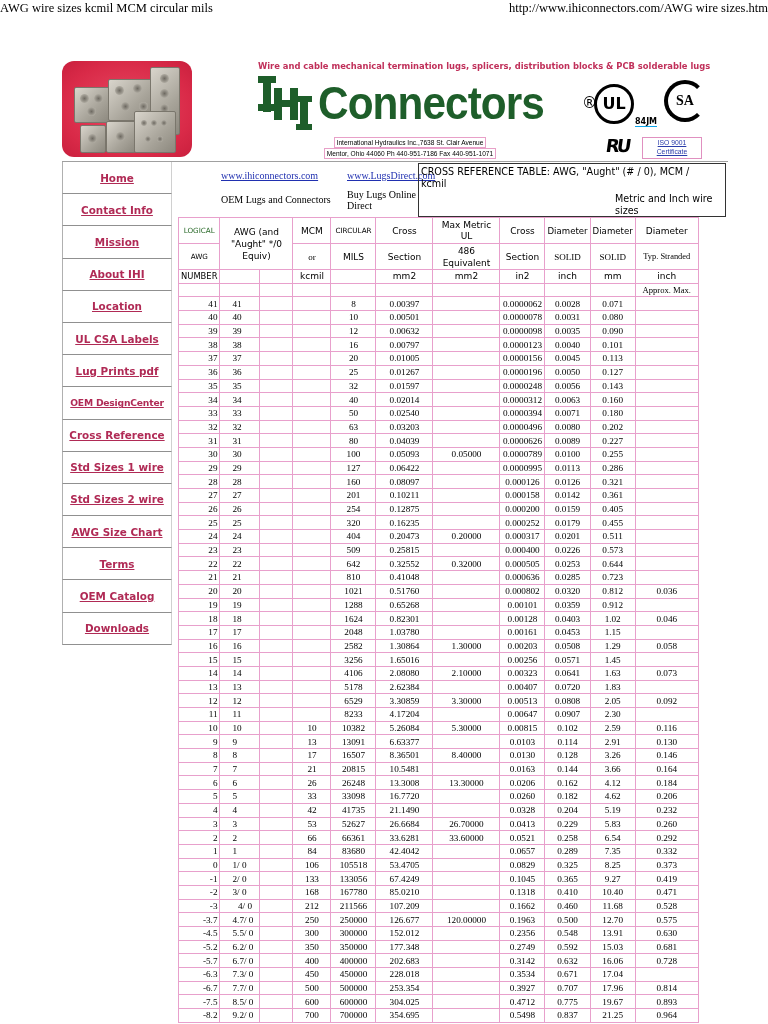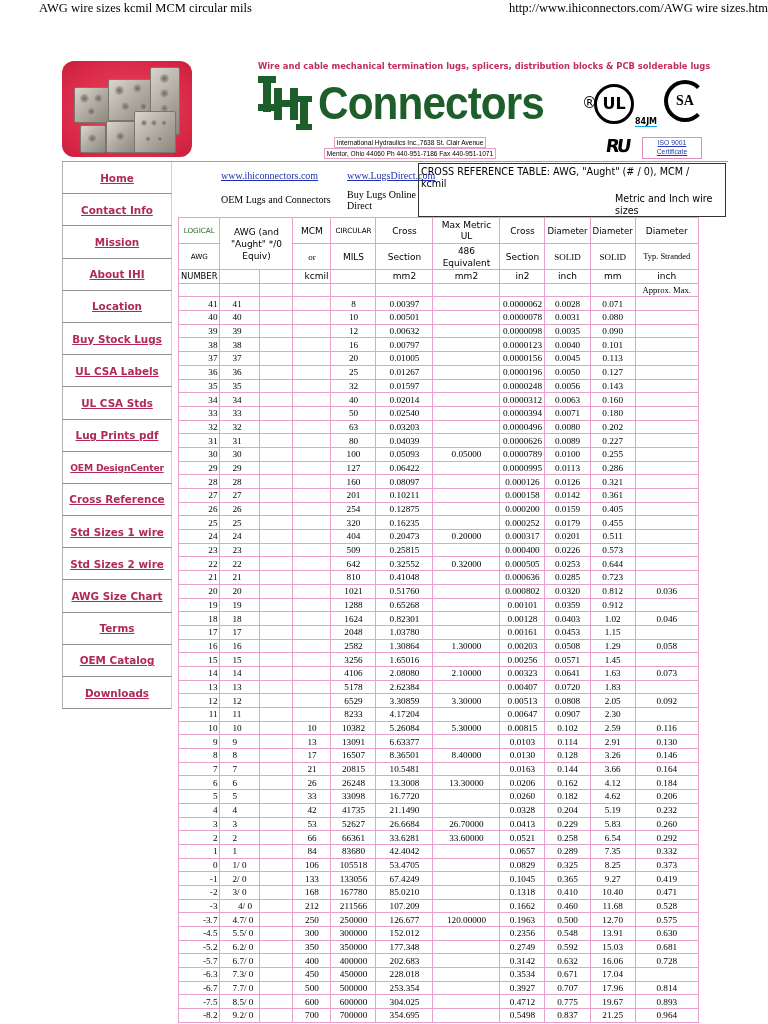--- a/index.html
+++ b/index.html
@@ -1,18 +1,18 @@
 <!DOCTYPE html>
 <html><head>
 <meta charset="utf-8">
 <style>
   html, body { margin: 0; padding: 0; background: #ffffff; }
   body { width: 768px; height: 1024px; overflow: hidden; position: relative; font-family: "Liberation Serif", serif; color: #000; }
   .print-header { position: absolute; top: 0; left: 0; width: 768px; height: 20px; font-family: "Liberation Serif", serif; font-size: 12.5px; }
-  .print-header .ttl { position: absolute; left: 0; top: 1px; margin-left: 39px; }
+  .print-header .ttl { position: absolute; left: 0; top: 1px; }
   .print-header .url { position: absolute; right: 0; top: 1px; }
 
   .logo-photo { position: absolute; left: 62px; top: 61px; width: 130px; height: 96px; border-radius: 12px; background: radial-gradient(ellipse at 50% 50%, #e84a63 0%, #d92a48 70%, #c91f3d 100%); overflow: hidden; }
   .block { position: absolute; background: linear-gradient(135deg, #d9d5cc 0%, #a8a49a 60%, #8c887e 100%); border: 1px solid #7a766c; border-radius: 2px; }
   .hole { position: absolute; width: 9px; height: 9px; border-radius: 50%; background: radial-gradient(circle, #6e6a62 0%, #b8b4aa 80%); }
 
   .tagline { position: absolute; left: 258px; top: 61px; font-family: "DejaVu Sans", sans-serif; font-size: 8.4px; font-weight: bold; color: #c0305a; white-space: nowrap; }
   .brand { position: absolute; left: 256px; top: 74px; width: 290px; height: 62px; }
   .brand .ihi { position: absolute; left: 0; top: 0; width: 60px; height: 60px; }
   .brand .word { position: absolute; left: 62px; top: 4px; font-family: "Liberation Sans", sans-serif; font-weight: bold; font-size: 46px; color: #1e5e2a; letter-spacing: -1px; transform: scaleX(0.92); transform-origin: left; line-height: 50px; }
@@ -142,27 +142,21 @@
   <div class="nav-item">
       <a>Mission</a>
     </div>
   <div class="nav-item">
       <a>About IHI</a>
     </div>
   <div class="nav-item">
       <a>Location</a>
     </div>
   <div class="nav-item">
-      <a>Buy Stock Lugs</a>
-    </div>
-  <div class="nav-item">
       <a>UL CSA Labels</a>
-    </div>
-  <div class="nav-item">
-      <a>UL CSA Stds</a>
     </div>
   <div class="nav-item">
       <a>Lug Prints pdf</a>
     </div>
   <div class="nav-item narrow">
       <a>OEM DesignCenter</a>
     </div>
   <div class="nav-item">
       <a>Cross Reference</a>
     </div>
@@ -233,21 +227,21 @@
       <td style="white-space:normal;line-height:12px">486 Equivalent</td>
       <td>Section</td>
       <td class="serifh">SOLID</td>
       <td class="serifh">SOLID</td>
       <td class="serifh" style="font-size:8.4px">Typ. Stranded</td>
     </tr>
     <tr>
       <td style="text-align:center;font-size:8.4px">NUMBER</td>
       <td></td>
       <td></td>
-      <td style="text-align:right">kcmil</td>
+      <td style="text-align:center">kcmil</td>
       <td></td>
       <td>mm2</td>
       <td>mm2</td>
       <td>in2</td>
       <td>inch</td>
       <td>mm</td>
       <td>inch</td>
     </tr>
     <tr>
       <td></td>

